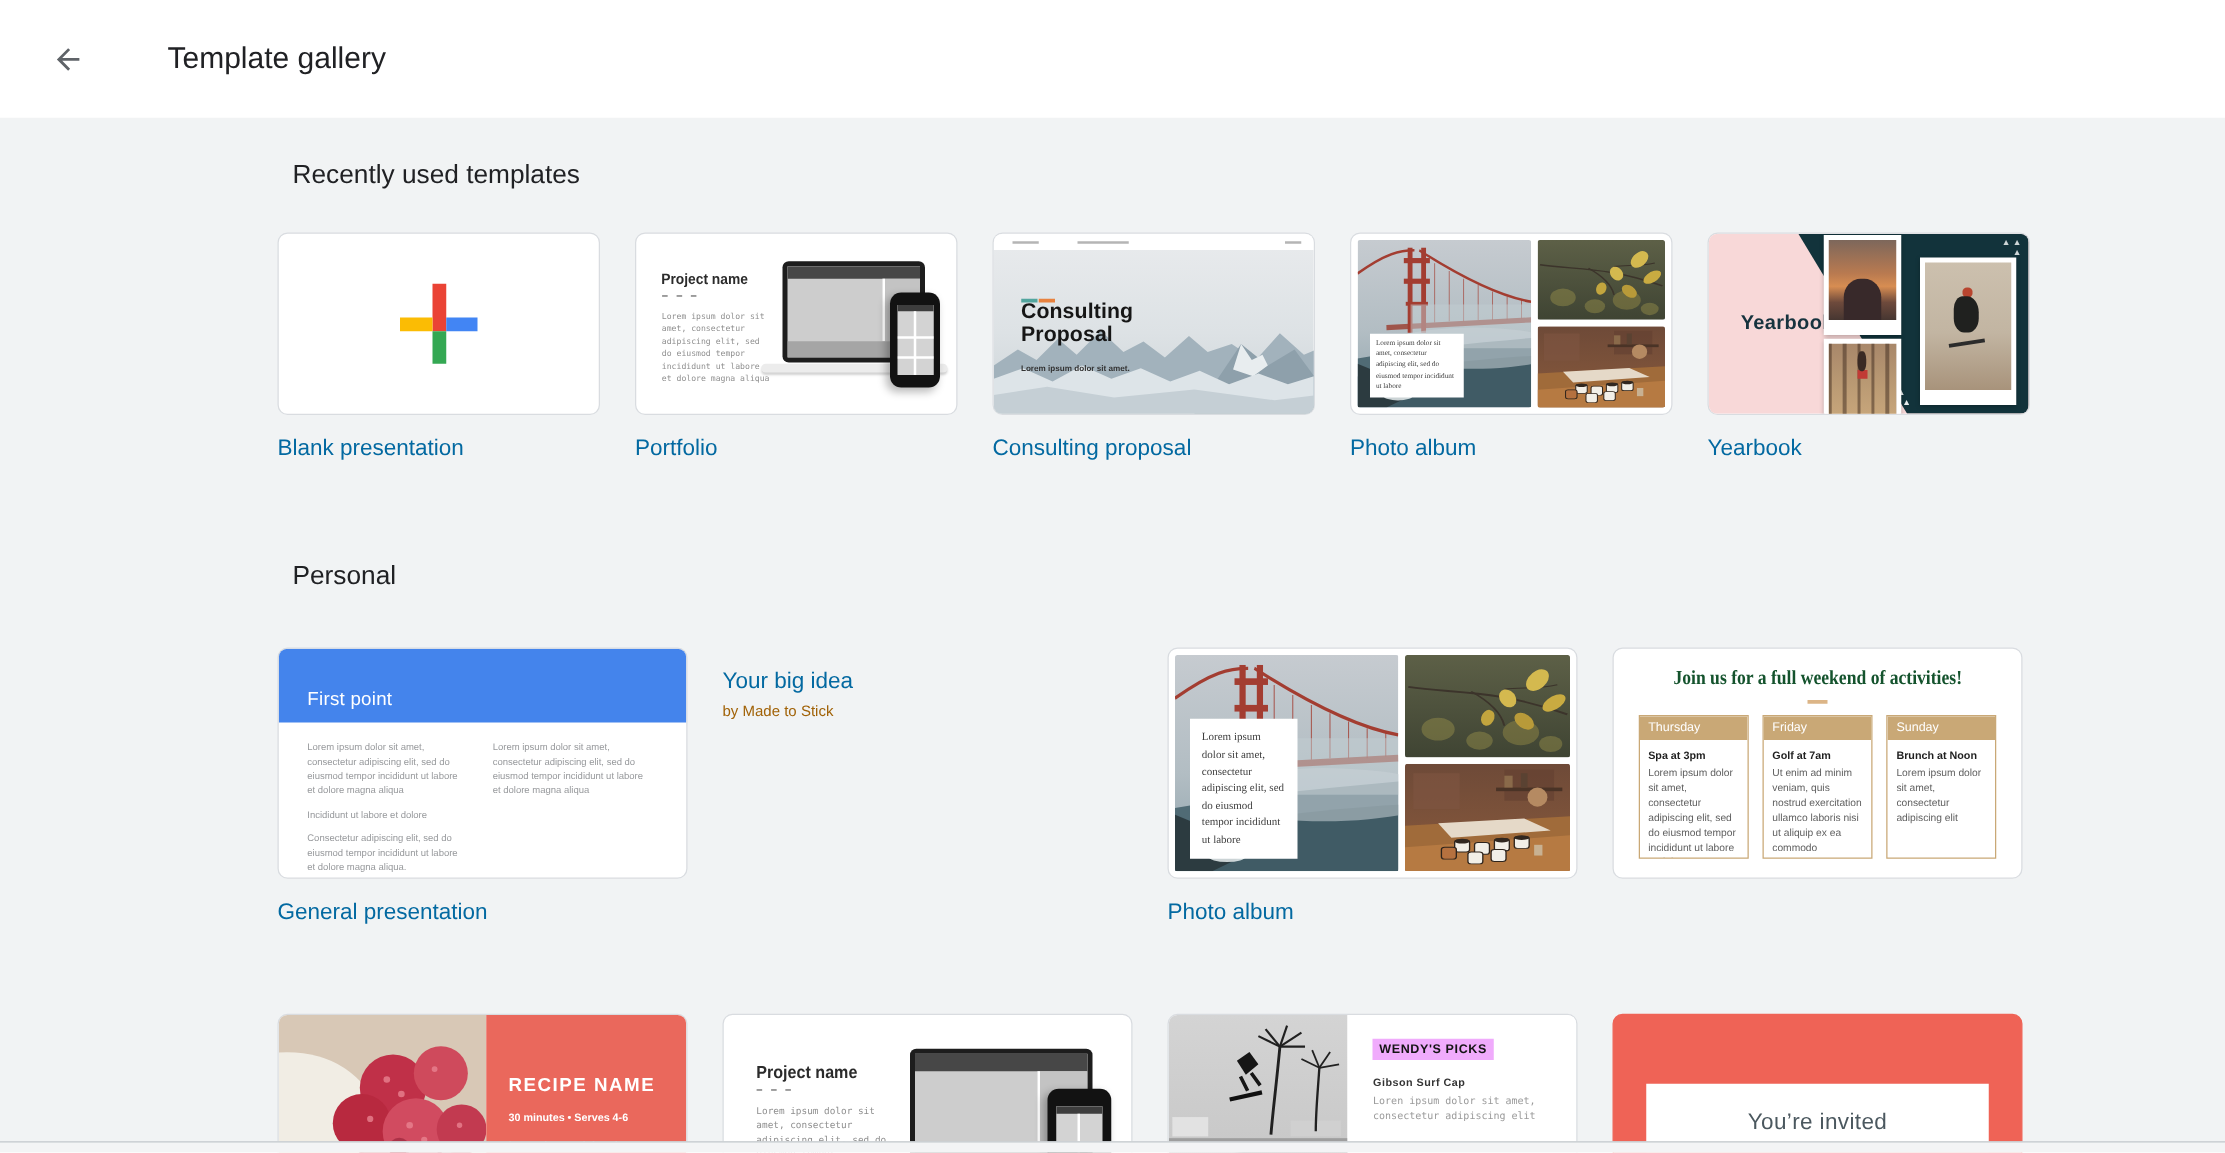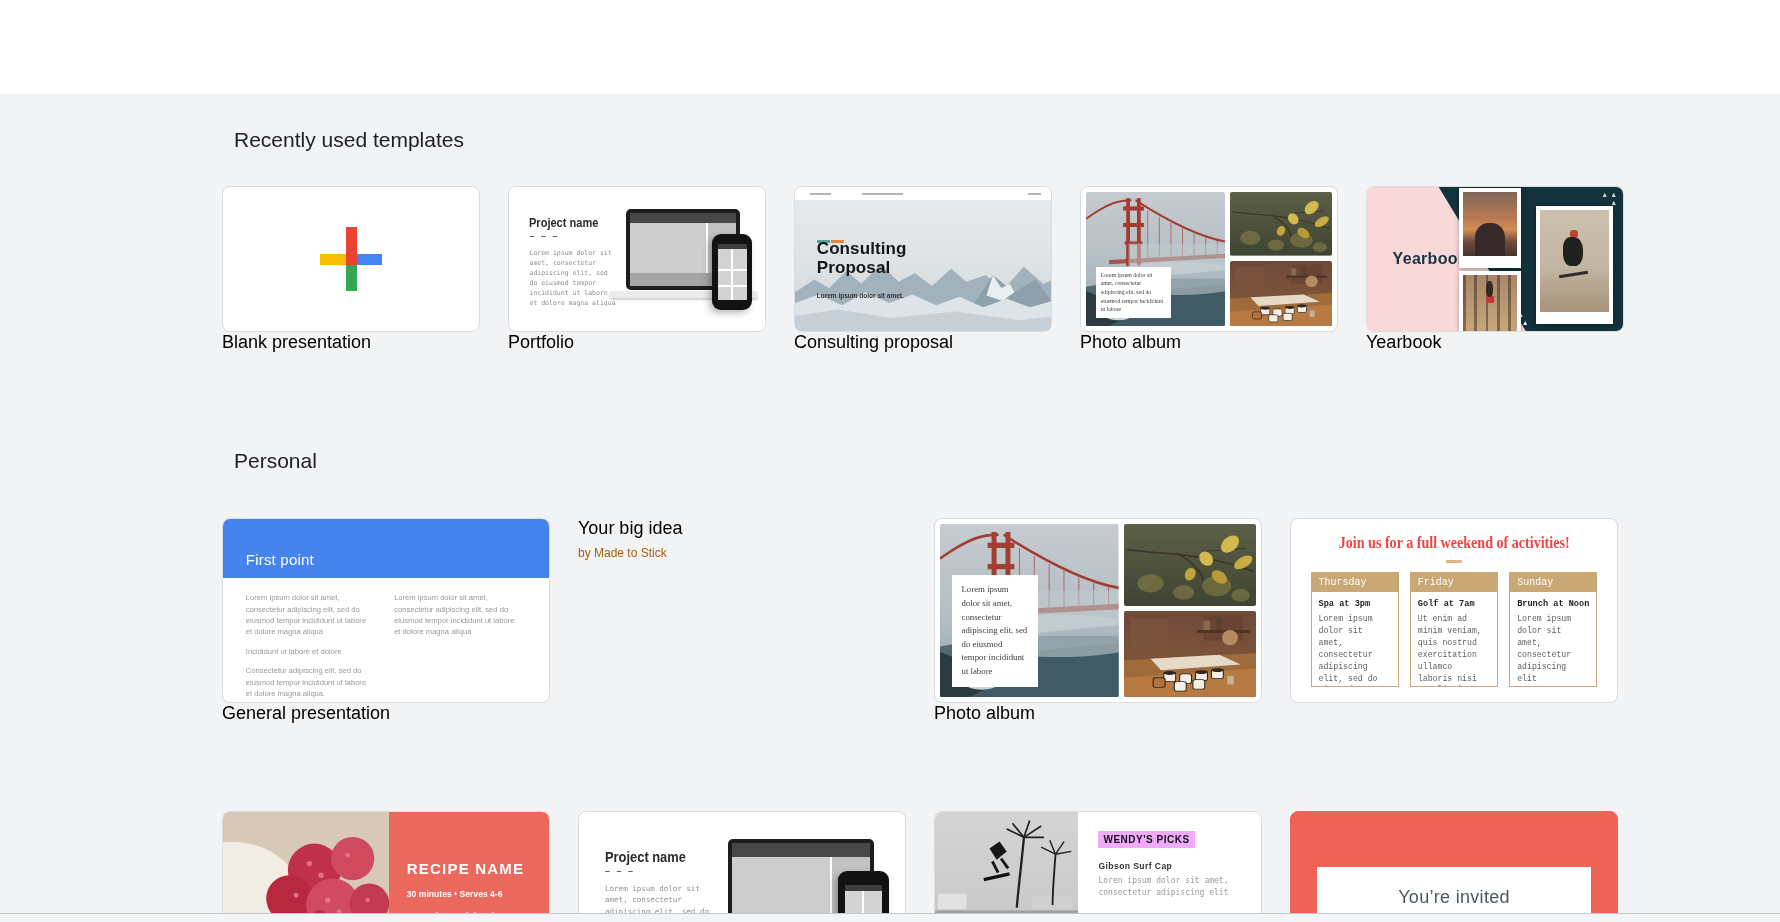--- a/index.html
+++ b/index.html
@@ -19,21 +19,21 @@
   .row{position:absolute;display:flex;gap:28px;}
   #row-recent{left:222px;top:92px;}
   #row-personal{left:222px;top:424px;}
   #row-more{left:222px;top:717px;}
   .cell{display:flex;flex-direction:column;}
   .cell.small{width:258px;}
   .cell.large{width:328px;}
   .card{position:relative;overflow:hidden;background:#fff;border:1px solid #d9dce0;border-radius:8px;box-sizing:border-box;cursor:pointer;}
   .small .card{width:258px;height:146px;}
   .large .card{width:328px;height:185px;}
-  .card-label{font-size:18px;color:#000000;}
+  .card-label{margin-top:16px;font-size:18px;color:#0369a1;}
   .card-sublabel{margin-top:7px;font-size:12px;color:#a16207;}
 
   
   .plus{position:absolute;left:50%;top:50%;width:62px;height:64px;transform:translate(-50%,-50%);}
   .plus i{position:absolute;display:block;}
   .p-red{left:25.5px;top:0;width:11px;height:37.5px;background:#ea4335;}
   .p-yellow{left:0;top:26.5px;width:25.5px;height:11px;background:#fbbc04;}
   .p-blue{left:36.5px;top:26.5px;width:25.5px;height:11px;background:#4285f4;}
   .p-green{left:25.5px;top:37.5px;width:11px;height:26.5px;background:#34a853;}
 
@@ -114,25 +114,25 @@
 
   
   .card.bg-orange{background:#e7632e;border-color:#e7632e;}
   .bi-dash{position:absolute;left:7%;top:12.5%;width:11px;height:2px;background:#fff;}
   .bi-rule-top{position:absolute;left:27.5%;right:7%;top:12.5%;height:2px;background:#fff;}
   .bi-title{position:absolute;left:27.5%;top:19%;width:66%;color:#fff;font-size:21px;font-weight:700;line-height:1.17;}
   .bi-sub{position:absolute;left:27.5%;top:75%;color:#fff;font-size:9.5px;letter-spacing:.2px;}
   .bi-rule-bot{position:absolute;left:27.5%;right:7%;top:90.5%;height:2px;background:#fff;}
 
   
-  .wd-title{position:absolute;top:8%;left:0;right:0;text-align:center;font-family:"Liberation Serif","DejaVu Serif",serif;font-weight:700;font-size:16px;color:#ef4444;}
+  .wd-title{position:absolute;top:8%;left:0;right:0;text-align:center;font-family:"Liberation Serif","DejaVu Serif",serif;font-weight:700;font-size:16px;color:#14532d;}
   .wd-title span{display:inline-block;transform:scaleX(.88);}
   .wd-dash{position:absolute;top:22.5%;left:50%;width:16px;height:3px;background:#dcb587;transform:translateX(-50%);}
   .wd-cols{position:absolute;left:6%;right:6%;top:29%;bottom:8%;display:flex;gap:11px;}
-  .wd-col{flex:1;border:1px solid #c9a876;background:#fff;overflow:hidden;font-family:Liberation Mono, monospace;}
+  .wd-col{flex:1;border:1px solid #c9a876;background:#fff;overflow:hidden;}
   .wd-day{background:#c9a876;color:#fff;font-size:10px;padding:4px 0 4px 7px;}
   .wd-item{font-size:8.6px;font-weight:700;color:#1f1f1f;margin:7px 7px 4px;}
   .wd-body{font-size:8.2px;color:#5f5f5f;line-height:1.45;margin:0 7px;}
 
   
   .photo-left{position:absolute;left:0;top:0;bottom:0;}
   .photo-left svg{position:absolute;inset:0;width:100%;height:100%;}
   .rc-photo{width:51%;}
   .rc-right{position:absolute;left:51%;right:0;top:0;bottom:0;background:#ea685c;}
   .rc-title{position:absolute;left:11%;top:26%;color:#fff;font-size:15px;font-weight:700;letter-spacing:1.2px;}
@@ -152,20 +152,30 @@
   .inv-text{text-align:center;margin-top:20px;font-size:18px;color:#4b585f;letter-spacing:.3px;}
 
   
   .hscroll{position:absolute;left:0;right:0;bottom:0;height:8px;background:#f3f4f5;border-top:1px solid #c2c8cb;z-index:9;}
 </style>
 </head>
 <body>
 
 <div class="page">
 
+  <div class="appbar">
+    <div class="back-btn">
+      <span>
+        <svg width="27" height="27" viewBox="0 0 24 24">
+            <path fill="#5f6368" d="M20 11H7.83l5.59-5.59L12 4l-8 8 8 8 1.41-1.41L7.83 13H20v-2z"></path>
+          </svg>
+      </span>
+    </div>
+    <div class="app-title">Template gallery</div>
+  </div>
 
   <div class="content">
 
     <div class="sec-heading" id="h-recent">Recently used templates</div>
 
     <div class="row" id="row-recent">
 
       <div class="cell small">
         <div class="card">
           <div class="plus">

